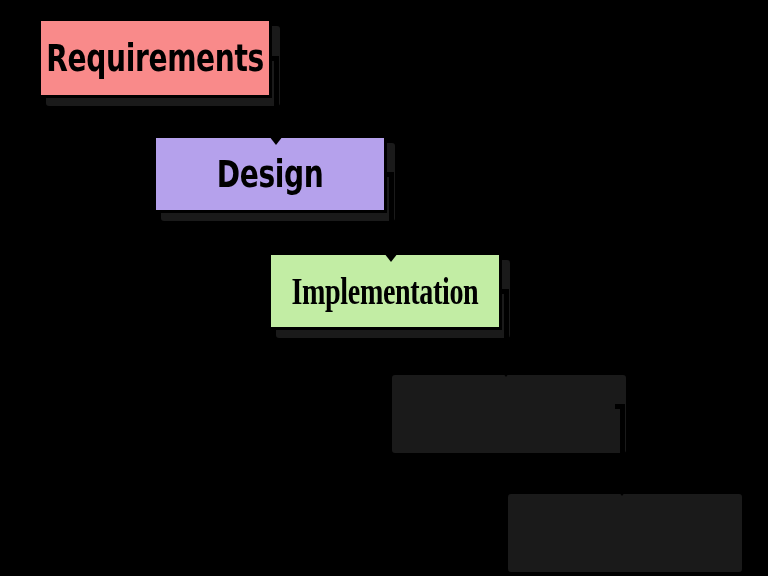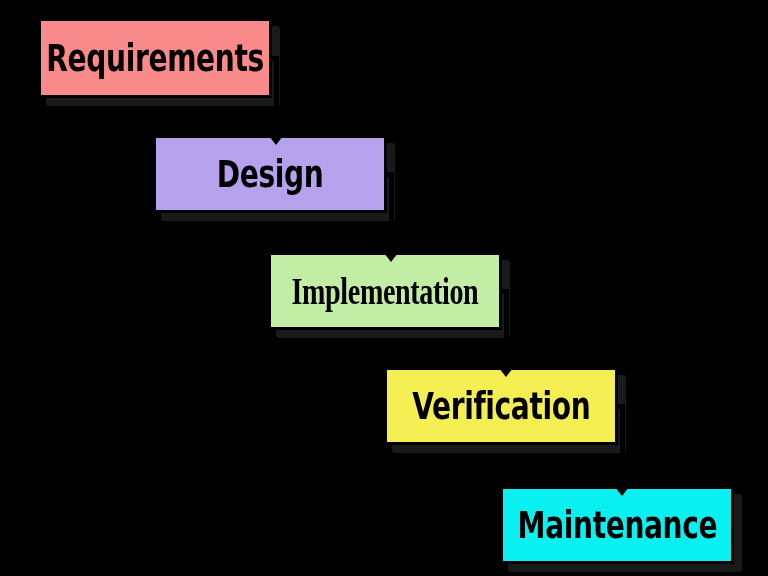--- a/index.html
+++ b/index.html
@@ -62,23 +62,17 @@
     <div class="arrow-shaft" style="left: 619.5px; top: 403.5px; width: 5px; height: 87.5px; background: rgb(0, 0, 0);"></div>
     <div class="stage-box" style="left: 38px; top: 18px; width: 234px; height: 80px; background: rgb(249, 138, 138); border-color: rgb(0, 0, 0);">
       <div class="stage-label" style="color: rgb(0, 0, 0);">Requirements</div>
     </div>
     <div class="stage-box" style="left: 153px; top: 135px; width: 234px; height: 78px; background: rgb(181, 161, 236); border-color: rgb(0, 0, 0);">
       <div class="stage-label" style="color: rgb(0, 0, 0);">Design</div>
     </div>
     <div class="stage-box" style="left: 268px; top: 252px; width: 234px; height: 78px; background: rgb(194, 237, 164); border-color: rgb(0, 0, 0); font-family: Liberation Serif, serif;">
       <div class="stage-label" style="color: rgb(0, 0, 0);">Implementation</div>
     </div>
-    <div class="stage-box" style="left: 384px; top: 367px; width: 234px; height: 78px; background: rgb(245, 238, 82); border-color: rgb(0, 0, 0);">
-      <div class="stage-label" style="color: rgb(0, 0, 0);">Verification</div>
-    </div>
-    <div class="stage-box" style="left: 500px; top: 486px; width: 234px; height: 78px; background: rgb(10, 240, 240); border-color: rgb(0, 0, 0);">
-      <div class="stage-label" style="color: rgb(0, 0, 0);">Maintenance</div>
-    </div>
     <div class="arrow-head" style="left: 269px; top: 136px; border-top-color: rgb(0, 0, 0);"></div>
     <div class="arrow-head" style="left: 384px; top: 253px; border-top-color: rgb(0, 0, 0);"></div>
     <div class="arrow-head" style="left: 499px; top: 368px; border-top-color: rgb(0, 0, 0);"></div>
     <div class="arrow-head" style="left: 615px; top: 487px; border-top-color: rgb(0, 0, 0);"></div>
   </div>
 
 </body></html>

